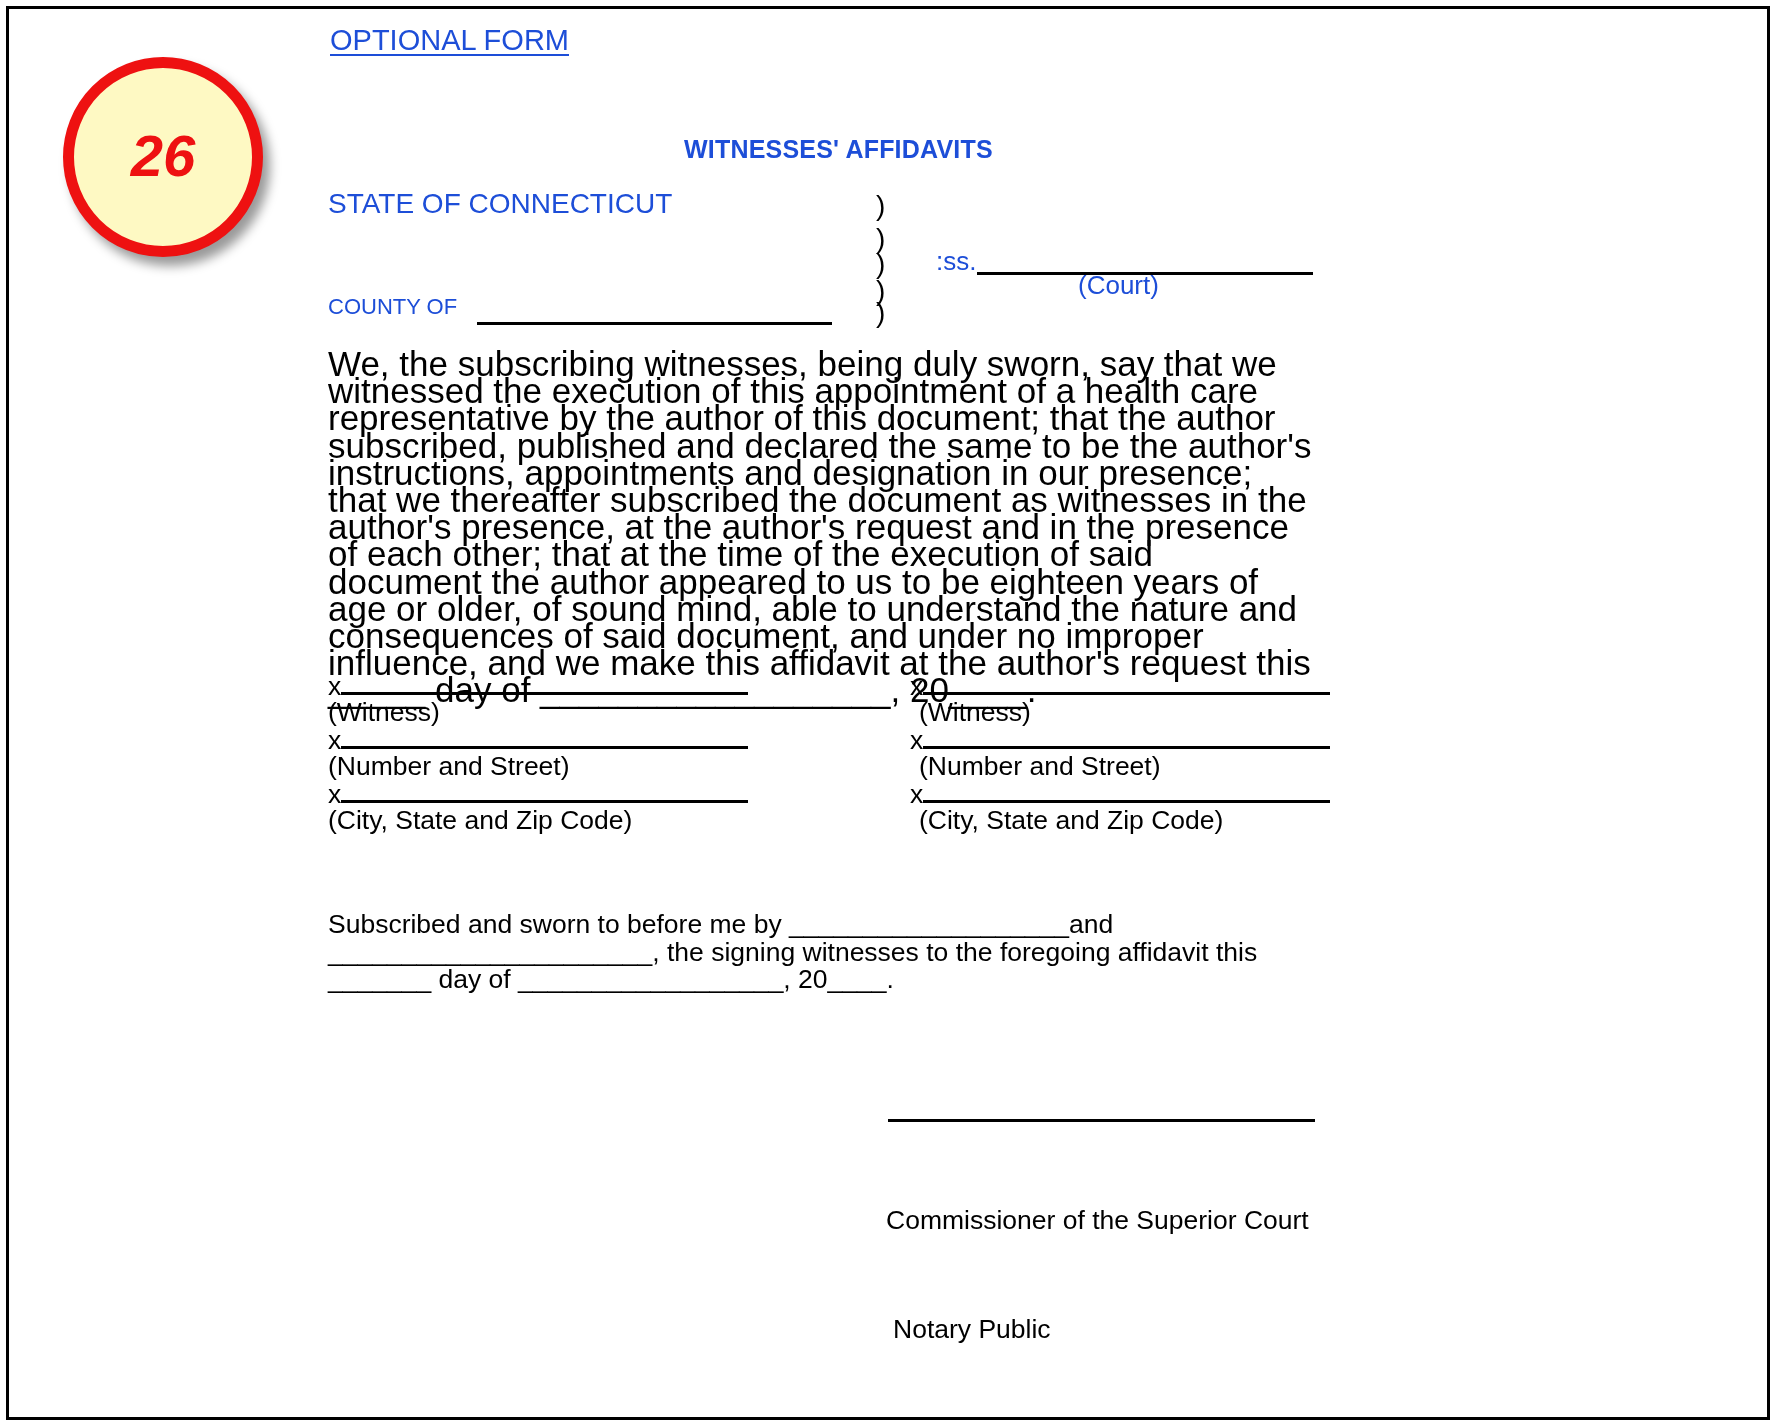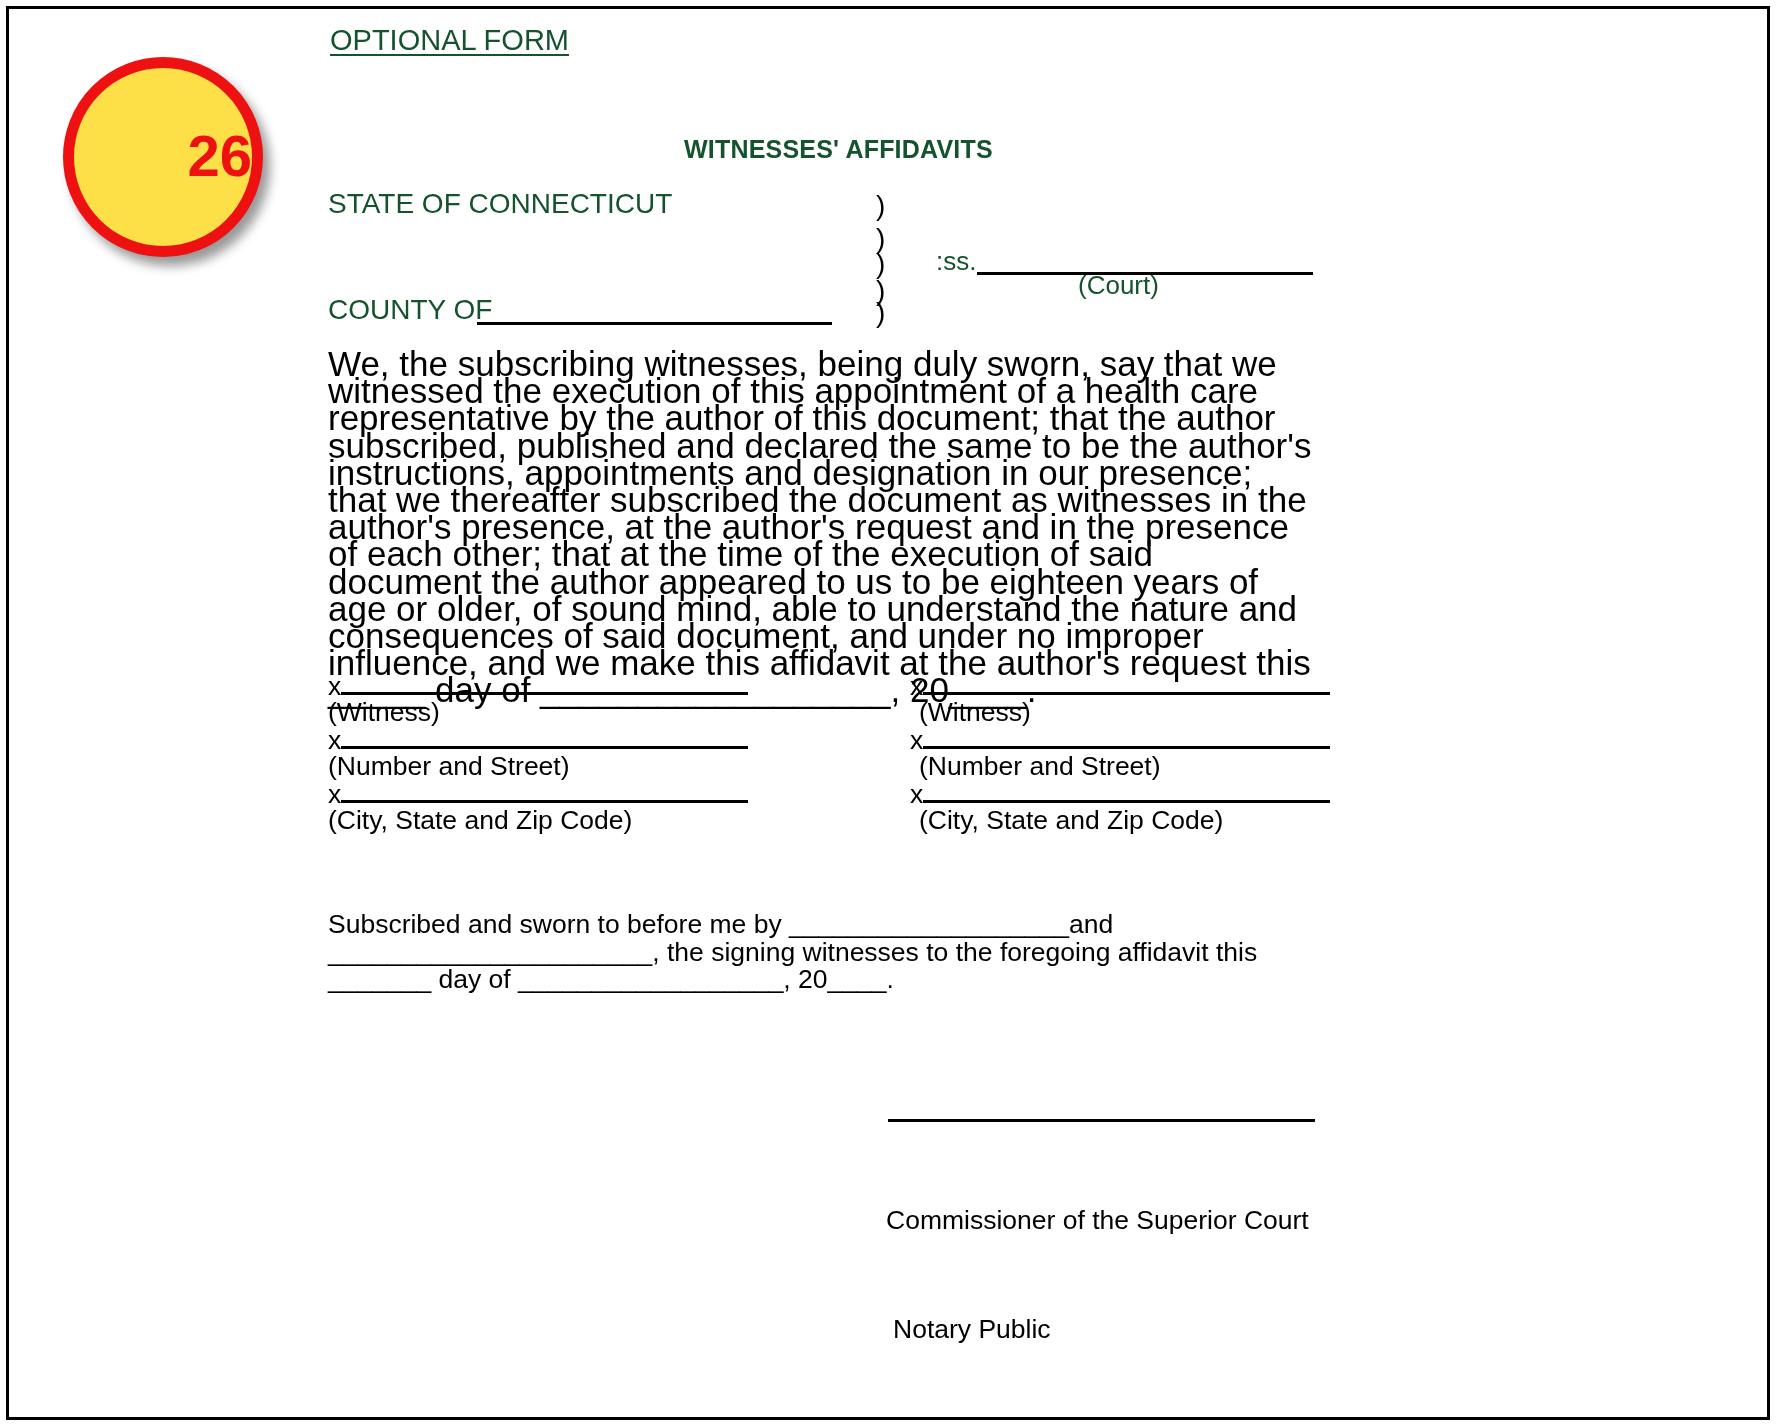--- a/index.html
+++ b/index.html
@@ -32,41 +32,42 @@
   
   .badge {
     position: absolute;
     left: 63px;
     top: 57px;
     width: 200px;
     height: 200px;
     border-radius: 50%;
     border: 11px solid #ee1111;
     box-sizing: border-box;
-    background: #fde047;
+    background: #fef9c3;
     box-shadow: 7px 9px 11px rgba(0,0,0,0.40);
     display: flex;
     align-items: center;
-    justify-content: flex-end;
+    justify-content: center;
+    font-style: italic;
   }
   .badge-num {
     color: #ee1111;
     font-size: 58px;
     font-weight: bold;
     font-family: "Liberation Sans", sans-serif;
     letter-spacing: 0px;
     line-height: 1;
     margin-top: -2px;
   }
 
   
   .txt {
     position: absolute;
     font-family: "Liberation Sans", sans-serif;
-    color: #14532d;
+    color: #1d4ed8;
     font-size: 26.5px;
     line-height: 1.0;
     white-space: pre;
     text-align: center;
   }
 
   #optional-form {
     left: 330px;
     top: 26px;
     font-size: 29px;
@@ -116,21 +117,21 @@
   }
   #town-label {
     left: 1078px;
     top: 272px;
     font-size: 26px;
   }
 
   #county-line {
     left: 328px;
     top: 296px;
-    font-size: 28px;
+    font-size: 22px;
   }
   #county-rule {
     position: absolute;
     left: 477px;
     top: 322px;
     width: 355px;
     height: 0;
     border-top: 3px solid #000000;
   }
 

